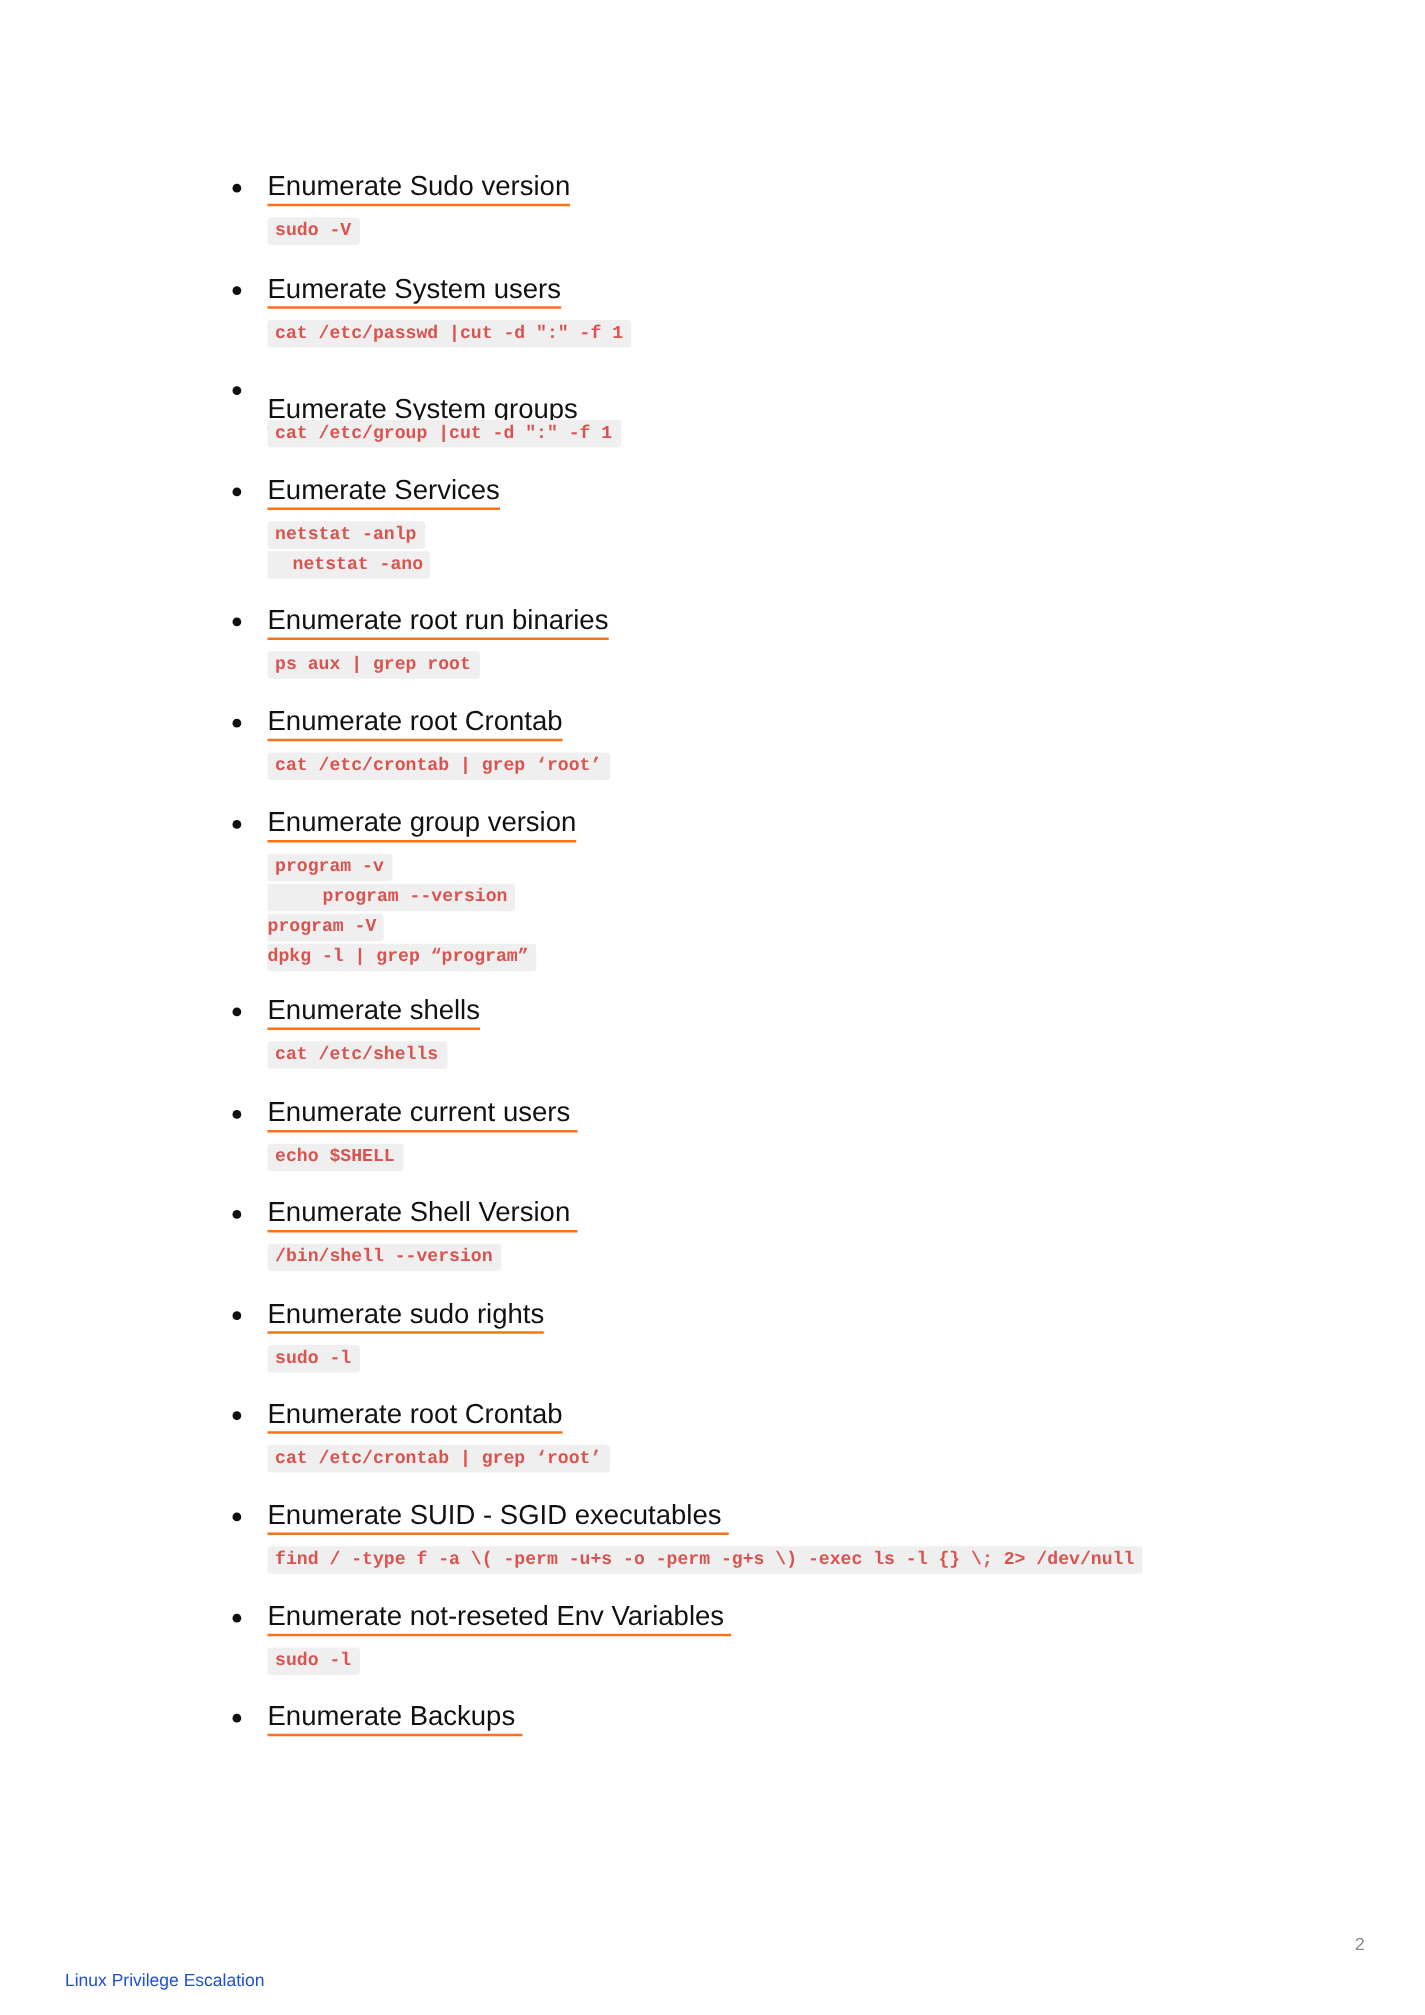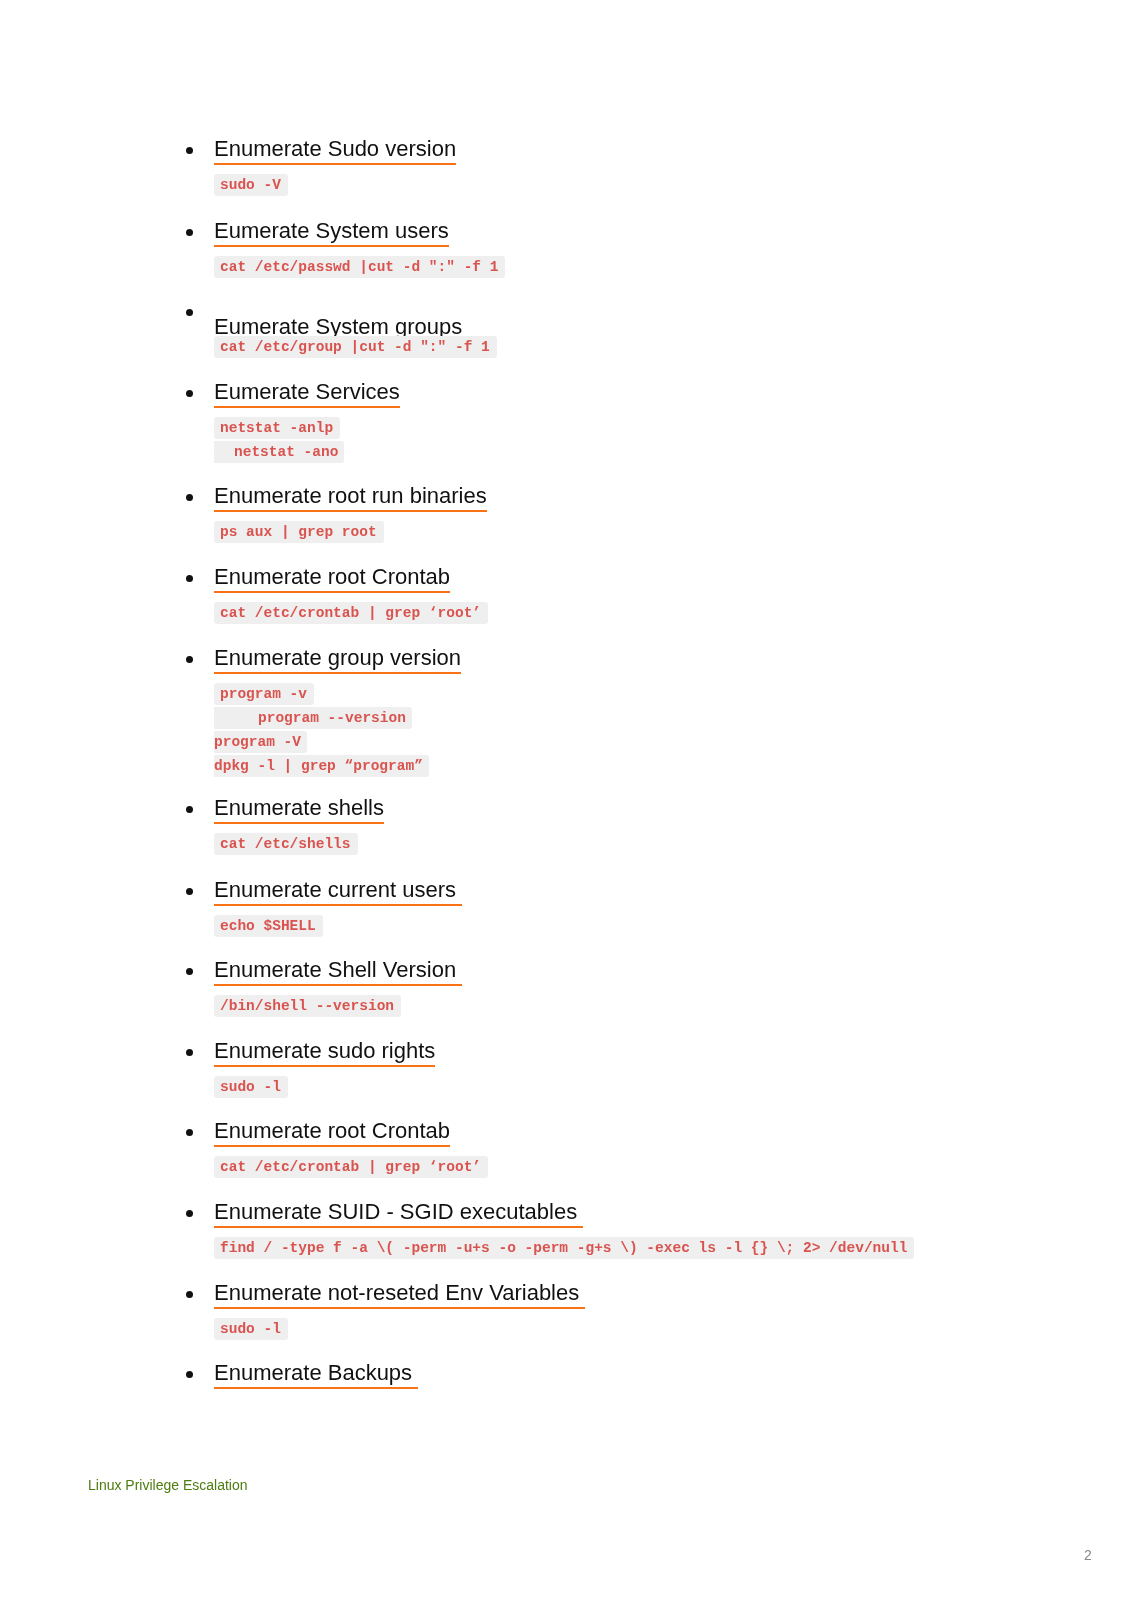--- a/index.html
+++ b/index.html
@@ -2,21 +2,21 @@
 <html><head>
 <meta charset="utf-8">
 <style>
   html, body { margin:0; padding:0; background:#ffffff; }
   body { width:1140px; height:1612px; position:relative; overflow:hidden; font-family:"Liberation Sans", sans-serif; }
   .bullet { position:absolute; left:186px; width:7px; height:7px; border-radius:50%; background:#111; }
   .heading { position:absolute; left:214px; font-size:22px; color:#111; line-height:26px; white-space:pre; border-bottom:2px solid #f97316; padding-bottom:1px; }
   .code { position:absolute; font-family:"Liberation Mono", monospace; font-weight:bold; font-size:14.5px; color:#d9534f; background:#efefef; border-radius:3px; line-height:22px; height:22px; white-space:pre; }
   .code.first { padding:0 7px 0 6px; }
   .code.cont { padding:0 6px 0 0; border-radius:0 3px 3px 0; }
-  .footer-left { position:absolute; left:52px; top:1477px; font-size:14px; color:#4d7c0f;margin-left:36px; }
+  .footer-left { position:absolute; left:52px; top:1576px; font-size:14px; color:#1d4ed8; }
   .footer-right { position:absolute; left:1084px; top:1547px; font-size:14px; color:#888; }
 </style>
 </head>
 <body>
 
 <div id="doc">
     <div class="bullet" style="top: 147px;"></div>
     <div class="heading" style="top: 136px;">Enumerate Sudo version</div>
     <div class="code first" style="top: 174px; left: 214px;">sudo -V</div>
     <div class="bullet" style="top: 229px;"></div>

